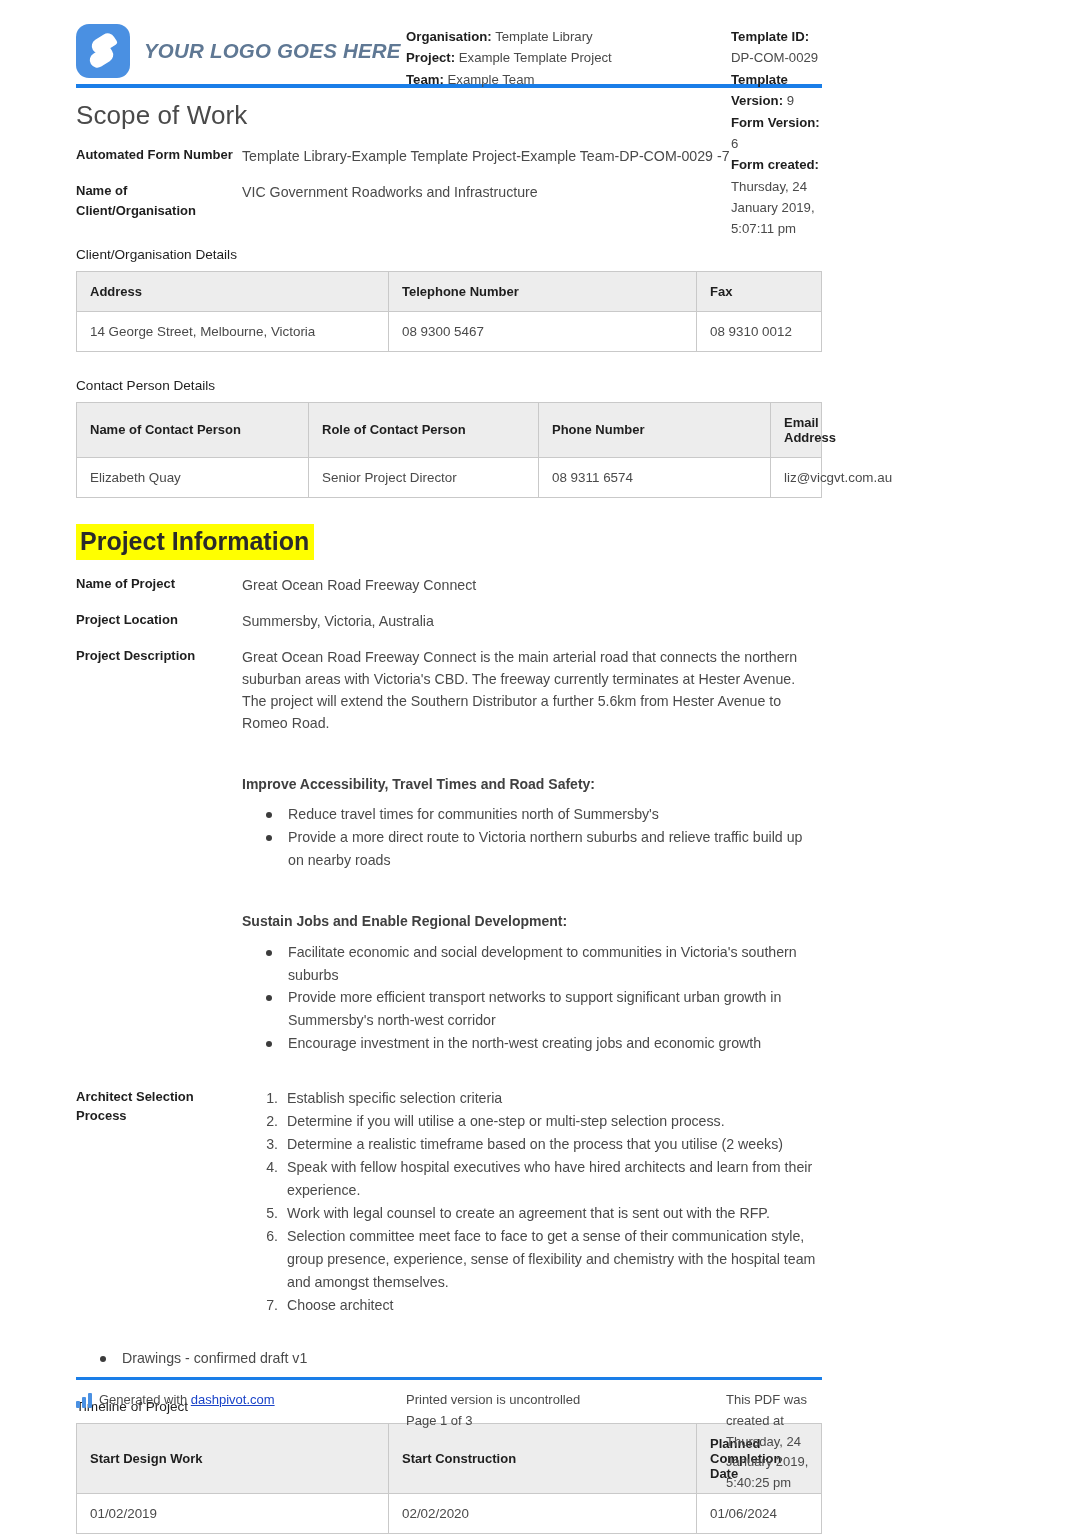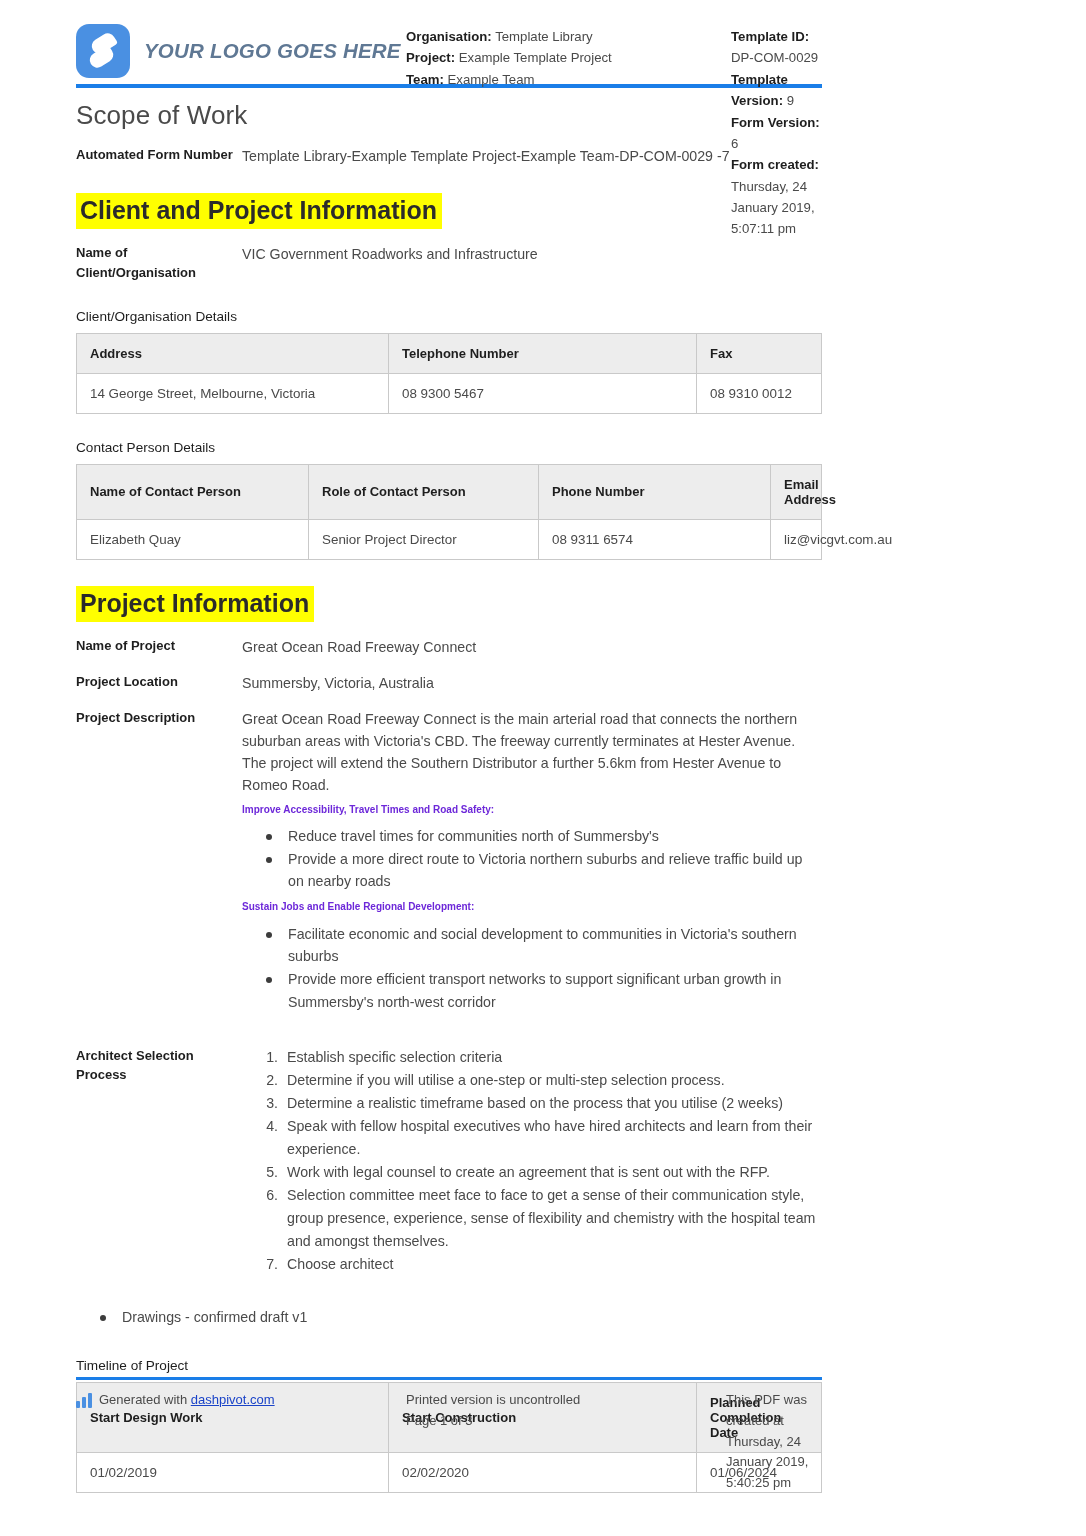--- a/index.html
+++ b/index.html
@@ -121,23 +121,23 @@
   }
   .field-value {
     flex: 1 1 auto;
     font-size: 14.2px;
     color: #4a4a4a;
     line-height: 1.55;
   }
   .field-value p { margin: 0; }
   .field-value .sub-head {
     font-weight: bold;
-    color: #6d28d9;
-    font-size: 10px;
-    margin-top: 6px;
+    color: #404040;
+    font-size: 14px;
+    margin-top: 40px;
   }
   .field-value ul {
     margin: 8px 0 0 0;
     padding-left: 44px;
     list-style: none;
   }
   .field-value ul li {
     position: relative;
     line-height: 1.6;
     padding-left: 2px;
@@ -300,23 +300,20 @@
 
   
   <h1 class="doc-title">Scope of Work</h1>
 
   <div class="field-row">
     <div class="field-label">Automated Form Number</div>
     <div class="field-value">Template Library-Example Template Project-Example Team-DP-COM-0029   -7</div>
   </div>
 
   
-  <div class="hl-heading">
-    <span>Client and Project Information</span>
-  </div>
 
   <div class="field-row">
     <div class="field-label">Name of Client/Organisation</div>
     <div class="field-value">VIC Government Roadworks and Infrastructure</div>
   </div>
 
   <div class="sub-title">Client/Organisation Details</div>
 
   <table class="grid">
     <colgroup>
@@ -388,20 +385,21 @@
       <p>Great Ocean Road Freeway Connect is the main arterial road that connects the northern suburban areas with Victoria's CBD. The freeway currently terminates at Hester Avenue. The project will extend the Southern Distributor a further 5.6km from Hester Avenue to Romeo Road.</p>
       <p class="sub-head">Improve Accessibility, Travel Times and Road Safety:</p>
       <ul>
         <li>Reduce travel times for communities north of Summersby's</li>
         <li>Provide a more direct route to Victoria northern suburbs and relieve traffic build up on nearby roads</li>
       </ul>
       <p class="sub-head">Sustain Jobs and Enable Regional Development:</p>
       <ul>
         <li>Facilitate economic and social development to communities in Victoria's southern suburbs</li>
         <li>Provide more efficient transport networks to support significant urban growth in Summersby's north-west corridor</li>
+        <li>Encourage investment in the north-west creating jobs and economic growth</li>
       </ul>
     </div>
   </div>
 
   <div class="field-row" style="margin-top:32px">
     <div class="field-label">Architect Selection Process</div>
     <div class="field-value">
       <ol>
         <li>Establish specific selection criteria</li>
         <li>Determine if you will utilise a one-step or multi-step selection process.</li>

